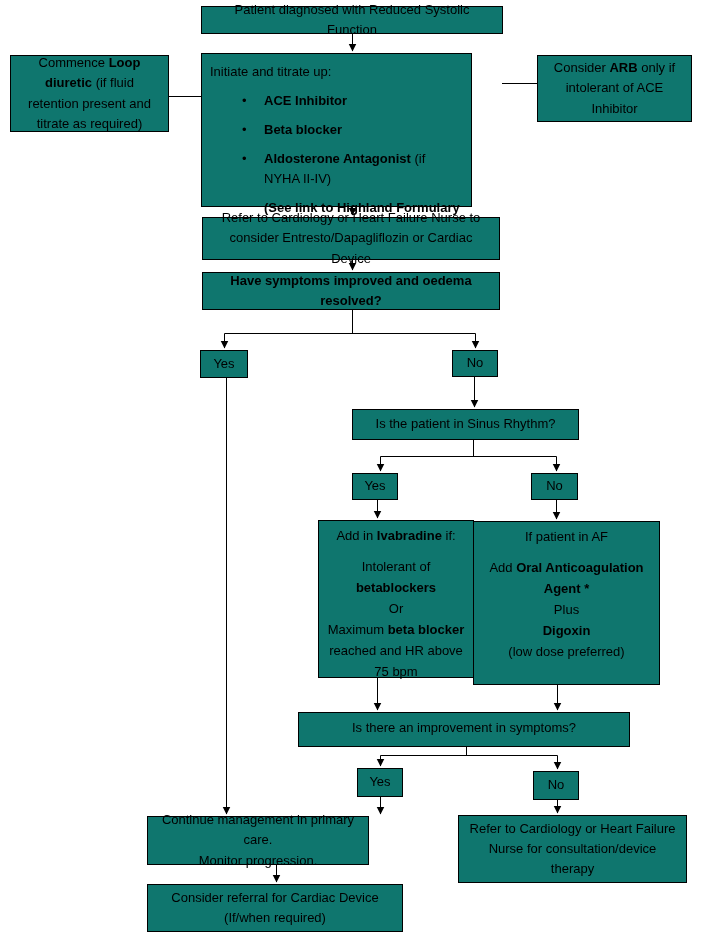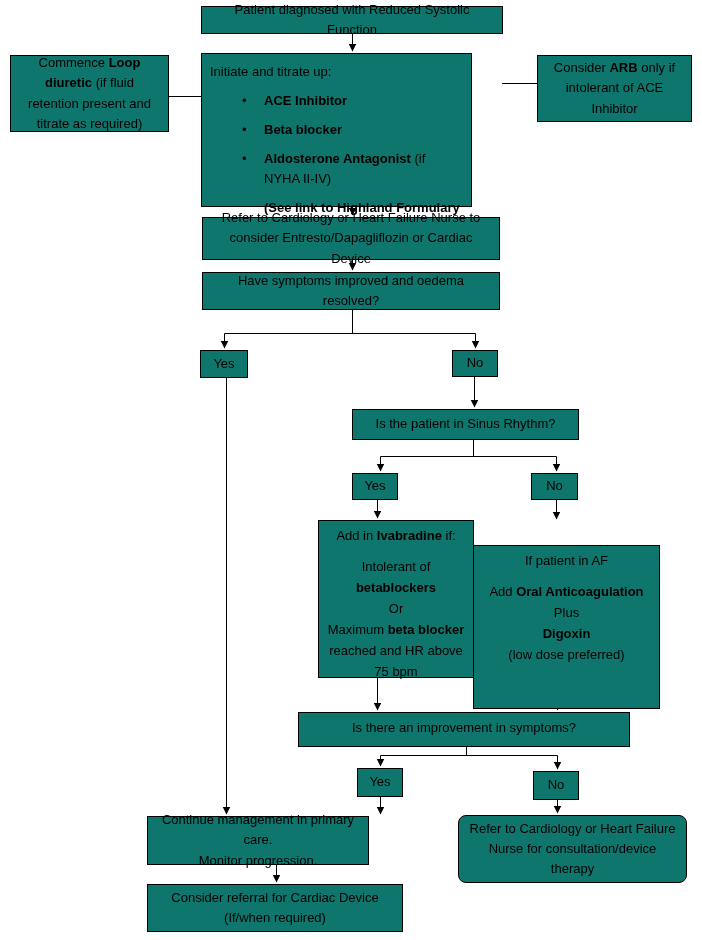--- a/index.html
+++ b/index.html
@@ -17,38 +17,38 @@
     text-align:center; line-height:1.55; padding:2px 8px;
   }
   .node.small { padding:2px 4px; }
   
   .n-diagnosed   { left:201px; top:6px;   width:302px; height:28px; }
   .n-initiate    { left:201px; top:53px;  width:271px; height:154px;
                    display:block; text-align:left; padding:6px 8px; }
   .n-loop        { left:10px;  top:55px;  width:159px; height:77px;text-align:center; }
   .n-arb         { left:537px; top:55px;  width:155px; height:67px; }
   .n-refer1      { left:202px; top:217px; width:298px; height:43px; }
-  .n-symptoms    { left:202px; top:272px; width:298px; height:38px; }
+  .n-symptoms    { left:202px; top:272px; width:298px; height:38px;font-weight:bold; }
   .n-yes1        { left:200px; top:350px; width:48px;  height:28px; }
   .n-no1         { left:452px; top:350px; width:46px;  height:27px; }
   .n-sinus       { left:352px; top:409px; width:227px; height:31px; }
   .n-yes2        { left:352px; top:473px; width:46px;  height:27px; }
   .n-no2         { left:531px; top:473px; width:47px;  height:27px; }
   .n-ivabradine  { left:297px; top:520px; width:156px; height:158px;
                    display:block; padding:4px 4px;margin-left:21px; }
   .n-af          { left:473px; top:521px; width:187px; height:164px;
-                   display:block; padding:4px 4px;margin-top:24px; }
+                   display:block; padding:4px 4px; }
   .n-improve     { left:298px; top:712px; width:332px; height:35px;
                    align-items:flex-start; padding-top:5px; }
   .n-yes3        { left:357px; top:768px; width:46px;  height:29px; }
   .n-no3         { left:533px; top:771px; width:46px;  height:29px; }
   .n-continue    { left:147px; top:816px; width:222px; height:49px;
                    flex-direction:column; }
   .n-refer2      { left:458px; top:815px; width:229px; height:68px;
-                   align-items:flex-start; padding-top:3px;border-radius:8px; }
+                   align-items:flex-start; padding-top:3px; }
   .n-cardiac     { left:147px; top:884px; width:256px; height:48px;
                    flex-direction:column; }
   
   .initiate-title { line-height:20px; margin-top:2px; }
   .bullet-row { display:flex; margin:9px 0 0 32px; line-height:20px; }
   .bullet-row .bullet { width:22px; flex:0 0 22px; }
   .initiate-footer { margin:9px 0 0 54px; line-height:20px; font-weight:bold; }
   
   .stack-line { text-align:center; line-height:21px; }
   .stack-gap { height:10px; }
@@ -158,20 +158,21 @@
     <div class="stack-line">Or</div>
     <div class="stack-line"><span>Maximum </span><b>beta blocker</b></div>
     <div class="stack-line">reached and HR above</div>
     <div class="stack-line">75 bpm</div>
   </div>
 
   <div class="node n-af">
     <div class="stack-line">If patient in AF</div>
     <div class="stack-gap"></div>
     <div class="stack-line"><span>Add </span><b>Oral Anticoagulation</b></div>
+    <div class="stack-line"><b>Agent *</b></div>
     <div class="stack-line">Plus</div>
     <div class="stack-line"><b>Digoxin</b></div>
     <div class="stack-line">(low dose preferred)</div>
   </div>
 
   <div class="node n-improve">Is there an improvement in symptoms?</div>
 
   <div class="node small n-yes3">Yes</div>
   <div class="node small n-no3">No</div>
 

